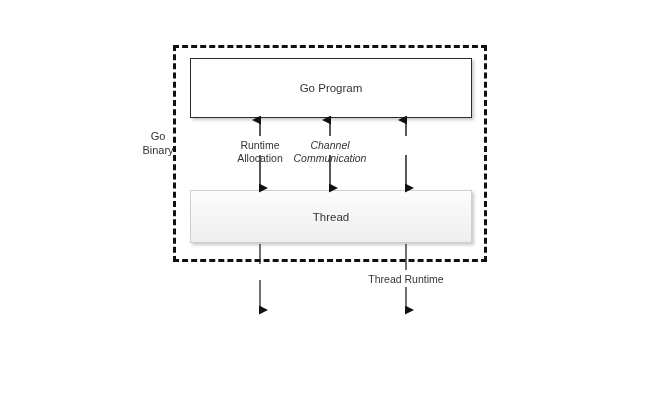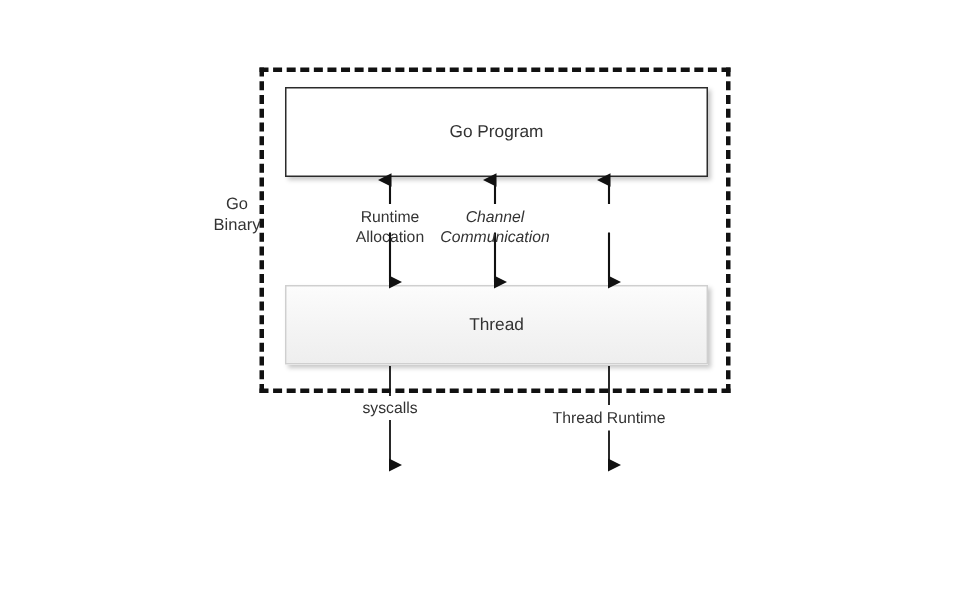--- a/index.html
+++ b/index.html
@@ -196,17 +196,16 @@
     </g>
   </svg>
 
   <div class="edge-label edge-label-memory">Runtime
 Allocation</div>
 
   <div class="edge-label edge-label-channel">Channel
 Communication</div>
 
 
-  <div class="edge-label edge-label-syscalls">syscalls</div>
 
   <div class="edge-label edge-label-thread">Thread Runtime</div>
 
 </div>
 
 </body></html>

